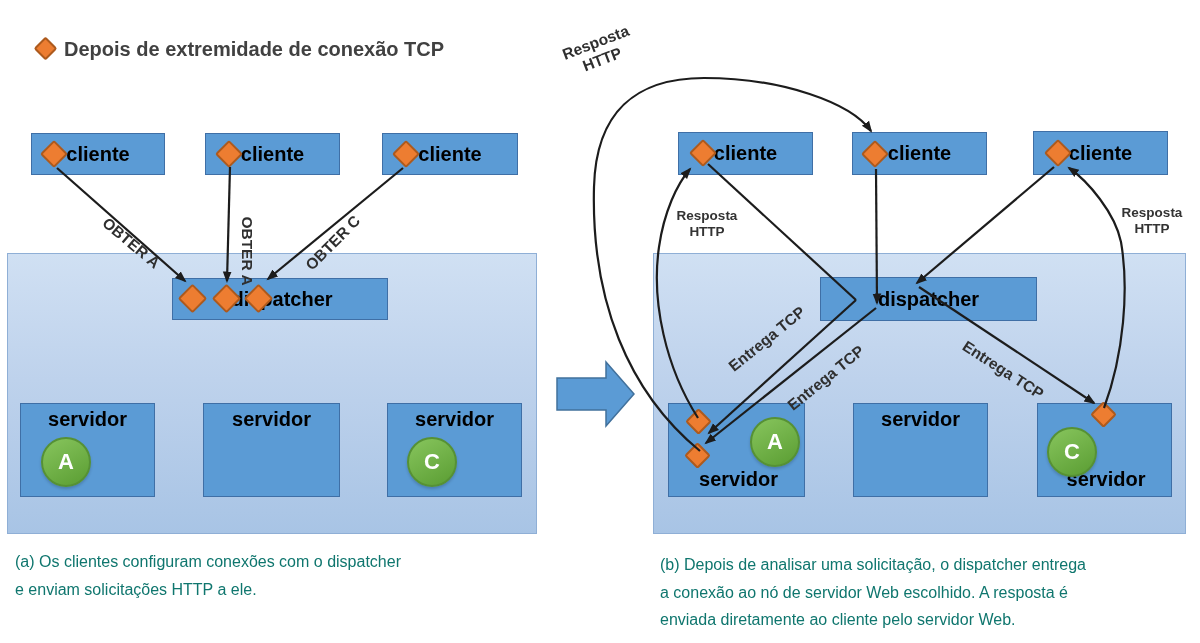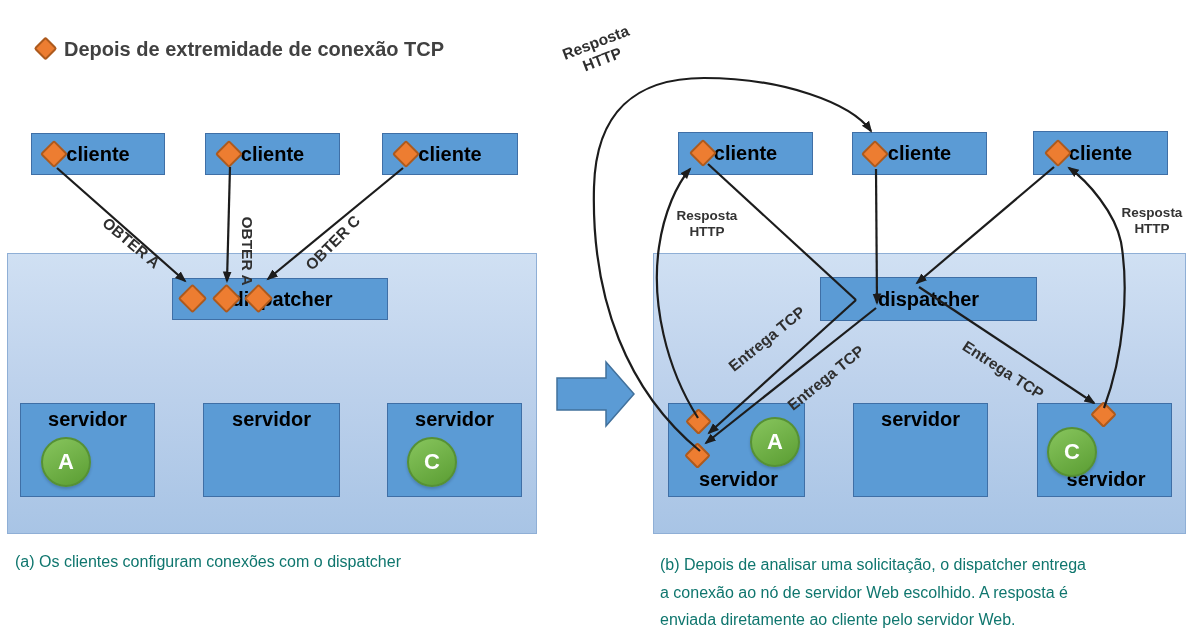--- a/index.html
+++ b/index.html
@@ -86,20 +86,21 @@
   <div class="badge" style="left:407px;top:437px;">
     <span>C</span>
   </div>
 
   <div class="lbl med" style="left:131px;top:243px;transform:translate(-50%,-50%) rotate(40deg);">OBTER A</div>
   <div class="lbl med" style="left:247px;top:251px;transform:translate(-50%,-50%) rotate(90deg);">OBTER A</div>
   <div class="lbl med" style="left:333px;top:243px;transform:translate(-50%,-50%) rotate(-45deg);">OBTER C</div>
 
   <div class="caption" style="left:15px;top:548px;width:530px;">
     <div>(a) Os clientes configuram conexões com o dispatcher</div>
+    <div>e enviam solicitações HTTP a ele.</div>
   </div>
 
   <div class="farm" style="left:653px;top:253px;width:533px;height:281px;"></div>
 
   <div class="node" style="left:820px;top:277px;width:217px;height:44px;">
     <span>dispatcher</span>
   </div>
 
   <div class="node" style="left:678px;top:132px;width:135px;height:43px;">
     <span>cliente</span>

